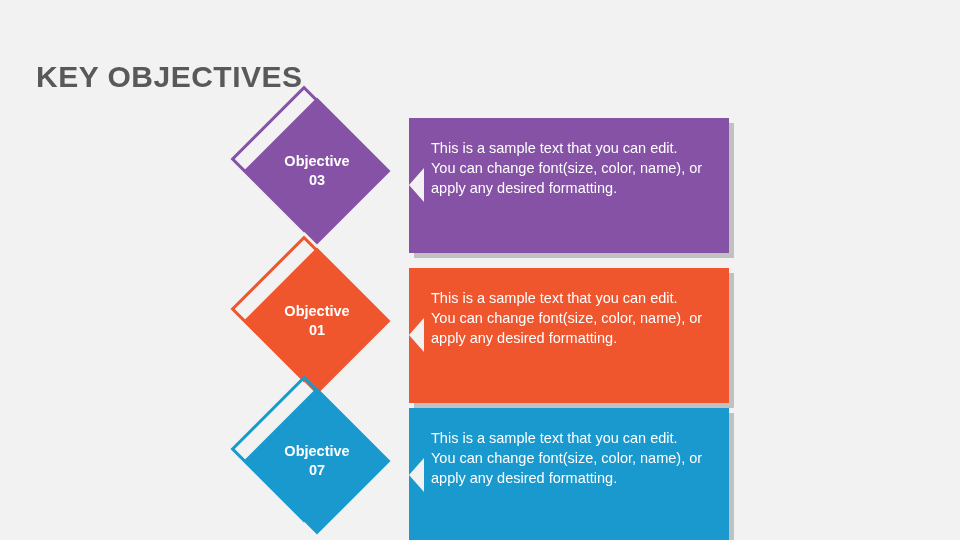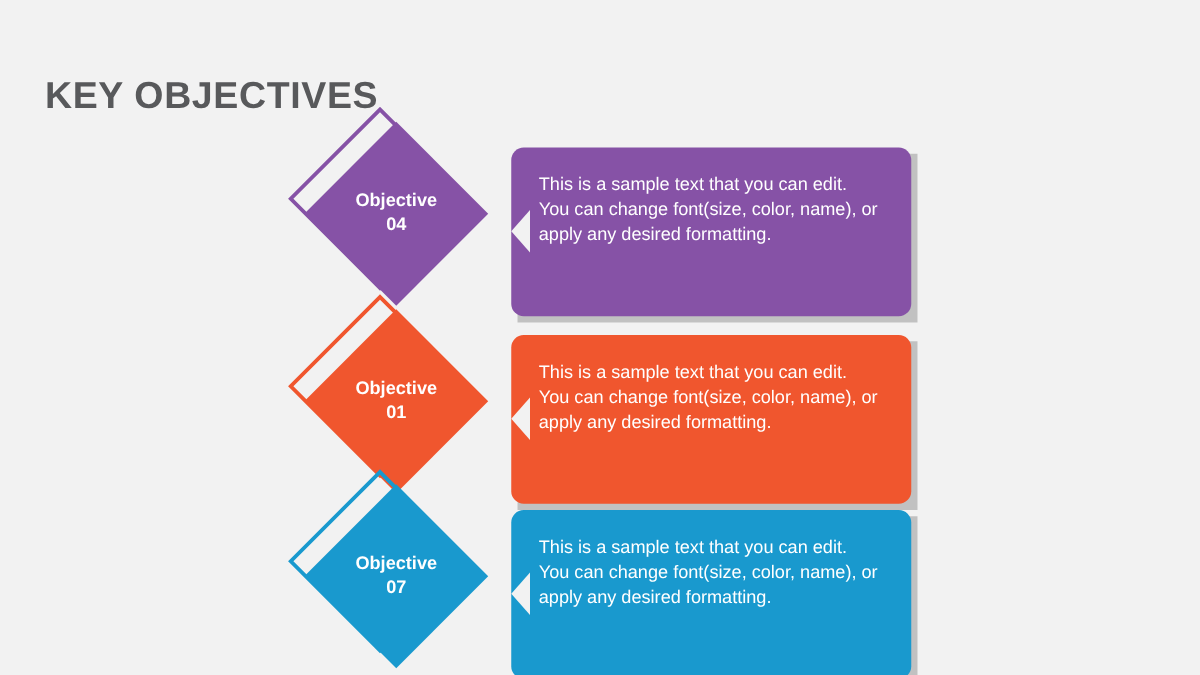--- a/index.html
+++ b/index.html
@@ -58,21 +58,20 @@
     position: absolute;
     left: 409px;
     top: 3px;
     width: 320px;
     height: 135px;
     color: #ffffff;
     box-sizing: border-box;
     padding: 20px 24px 0 22px;
     font-size: 14.5px;
     line-height: 20px;
-    border-radius: 10px;
   }
   .panel-text { margin: 0; }
 
   
   .panel-arrow {
     position: absolute;
     width: 0; height: 0;
     border-top: 17px solid transparent;
     border-bottom: 17px solid transparent;
     border-right: 15px solid #f2f2f2;
@@ -135,21 +134,21 @@
     <div class="panel-shadow" style="background:rgba(0,0,0,0.20);"></div>
     <div class="panel" style="background:#8652a6;">
       <p class="panel-text">This is a sample text that you can edit. You can change font(size, color, name), or apply any desired formatting.</p>
     </div>
     <div class="panel-arrow" style="top:53px;"></div>
     <div class="diamond-wrap">
       <div class="diamond-outline" style="border:3px solid #8652a6;"></div>
       <div class="diamond-fill" style="background:#8652a6;"></div>
       <div class="diamond-label">
         <span>Objective</span>
-        <span>04</span>
+        <span>03</span>
       </div>
     </div>
   </div>
 
   <div class="row" id="row-2">
     <div class="panel-shadow" style="background:rgba(0,0,0,0.20);"></div>
     <div class="panel" style="background:#f0562e;">
       <p class="panel-text">This is a sample text that you can edit. You can change font(size, color, name), or apply any desired formatting.</p>
     </div>
     <div class="panel-arrow" style="top:53px;"></div>

